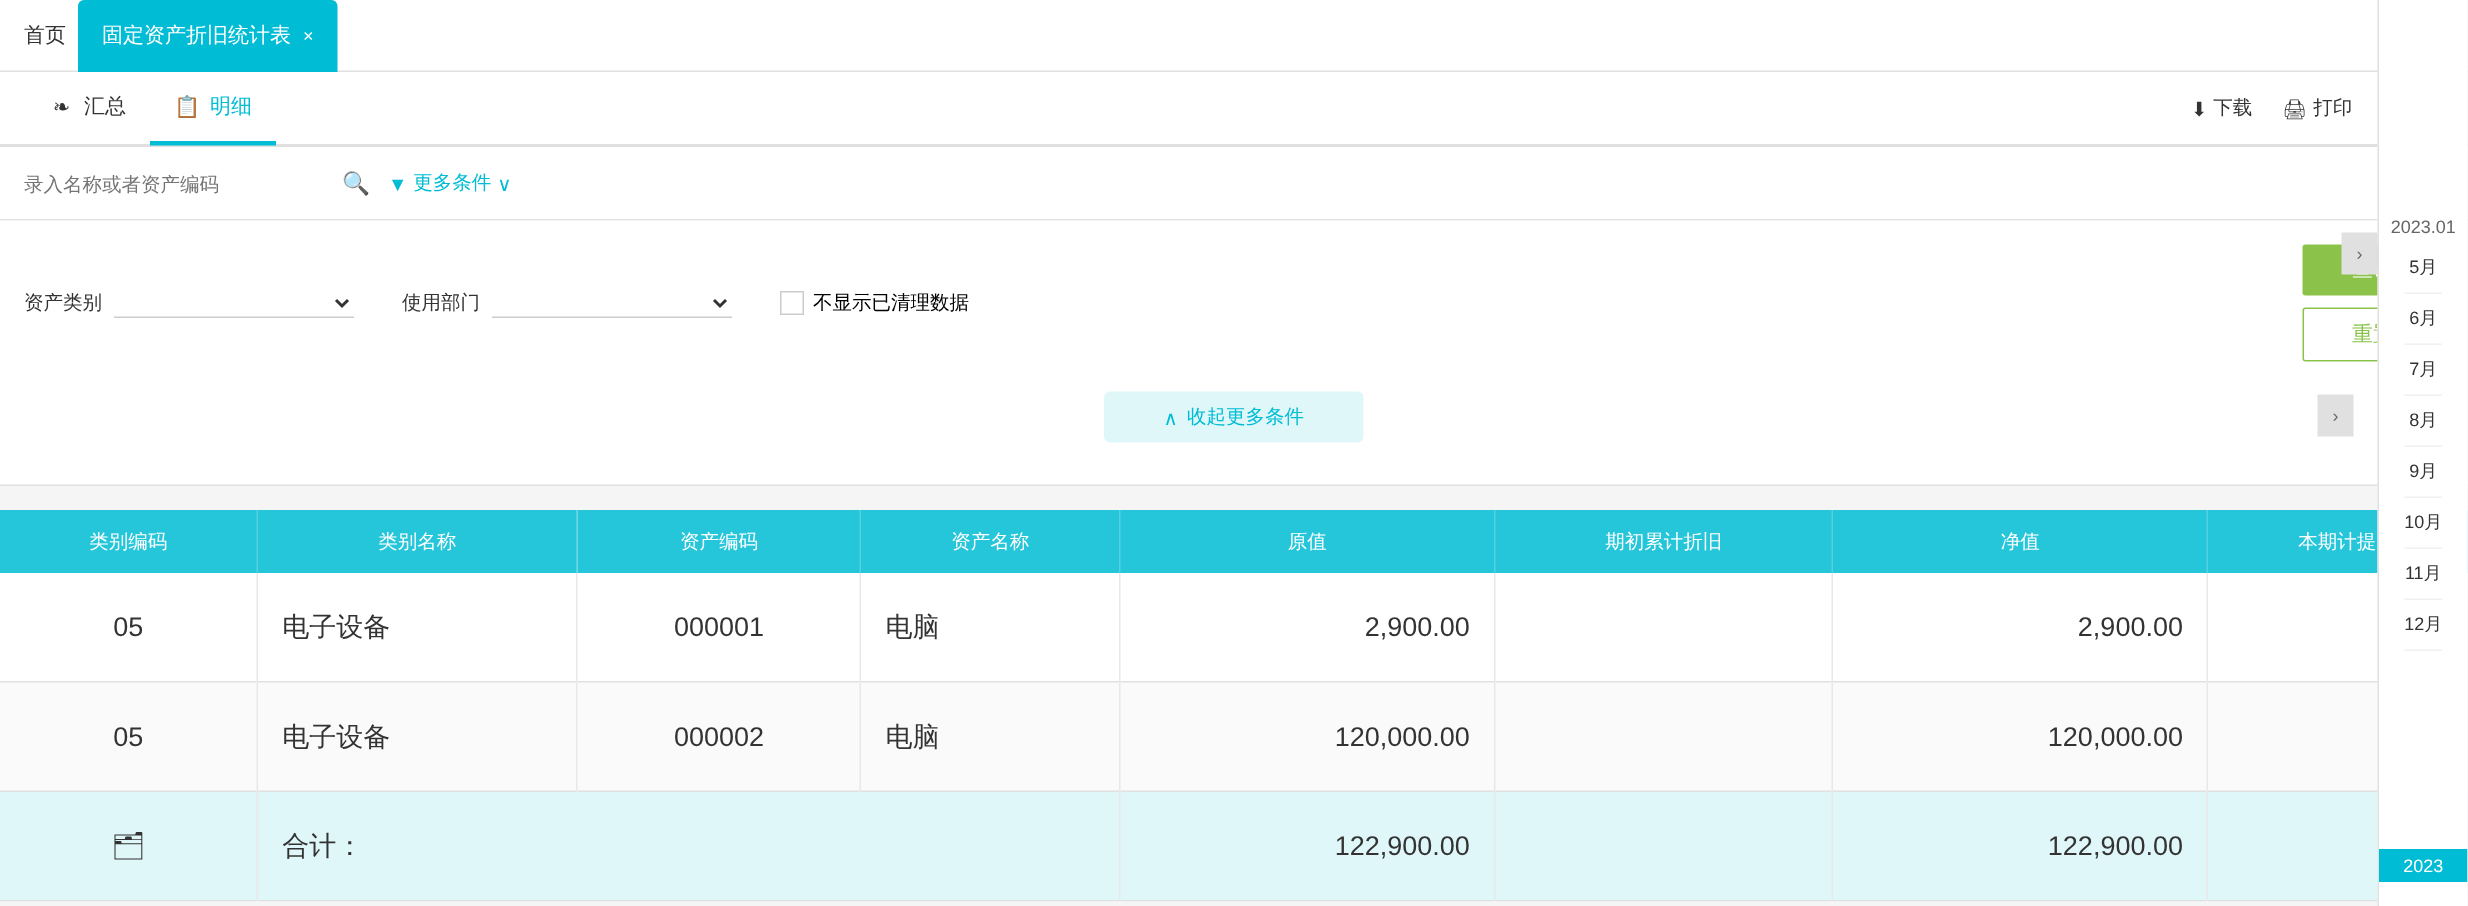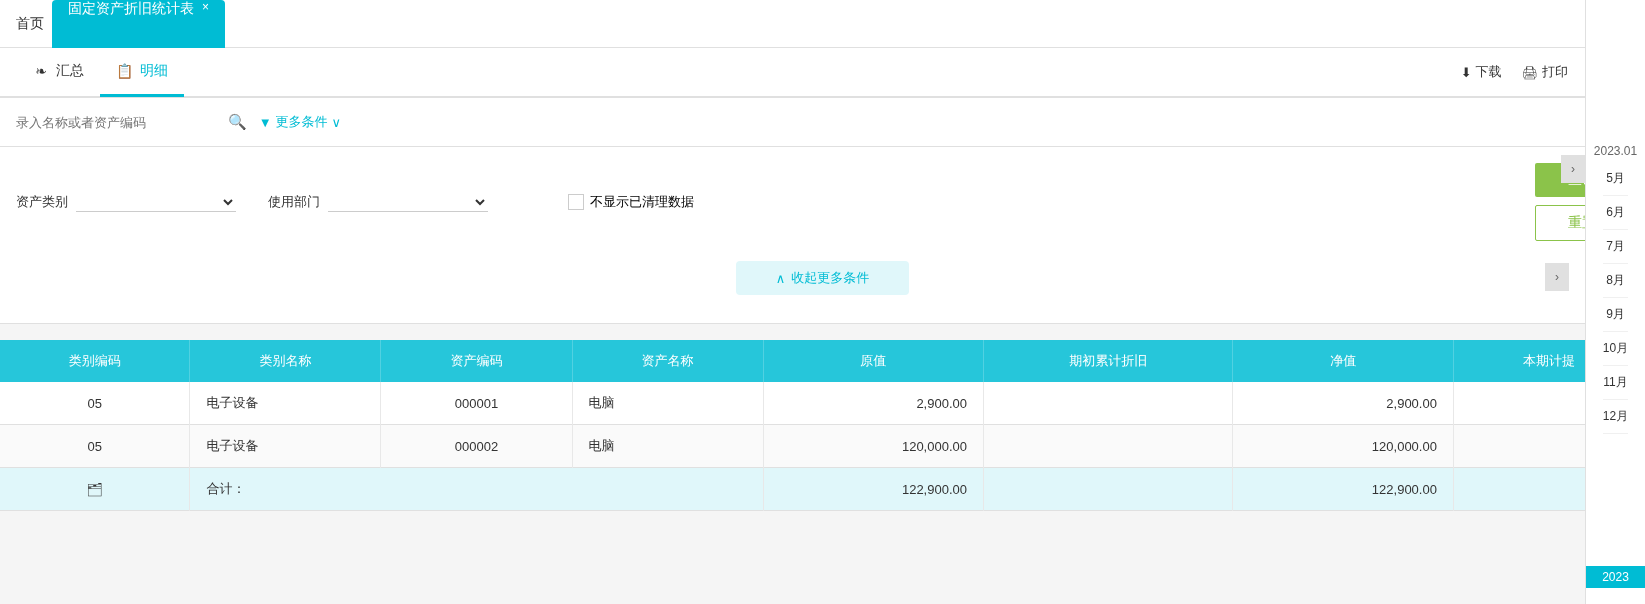--- a/index.html
+++ b/index.html
@@ -23,20 +23,21 @@
       padding: 0 16px;
     }
     .nav-home {
       color: #333;
       font-size: 14px;
       margin-right: 8px;
       cursor: pointer;
     }
     .nav-tab-active {
       display: flex;
+      align-items: center;
       background: #00bcd4;
       color: #fff;
       height: 48px;
       padding: 0 16px;
       border-radius: 4px 4px 0 0;
       font-size: 14px;
       margin-right: 4px;
       cursor: pointer;
       gap: 8px;
     }
@@ -162,21 +163,20 @@
       font-size: 13px;
       color: #333;
       width: 160px;
       padding-bottom: 2px;
       cursor: pointer;
     }
     .checkbox-group {
       display: flex;
       align-items: center;
       gap: 6px;
-      margin-left: 48px;
     }
     .checkbox-box {
       width: 16px;
       height: 16px;
       border: 1px solid #ccc;
       background: #fff;
       cursor: pointer;
     }
     .btn-query {
       background: #8bc34a;
@@ -239,23 +239,23 @@
       border-right: 1px solid rgba(255,255,255,0.2);
     }
     tbody tr {
       background: #fff;
       border-bottom: 1px solid #e0e0e0;
     }
     tbody tr:nth-child(even) {
       background: #fafafa;
     }
     tbody td {
-      padding: 12px 16px;
+      padding: 24px 16px;
       text-align: center;
-      font-size: 13px;
+      font-size: 18px;
       color: #333;
       border-right: 1px solid #e8e8e8;
     }
     tbody td.num {
       text-align: right;
     }
     tbody td.left {
       text-align: left;
     }
     .total-row {

